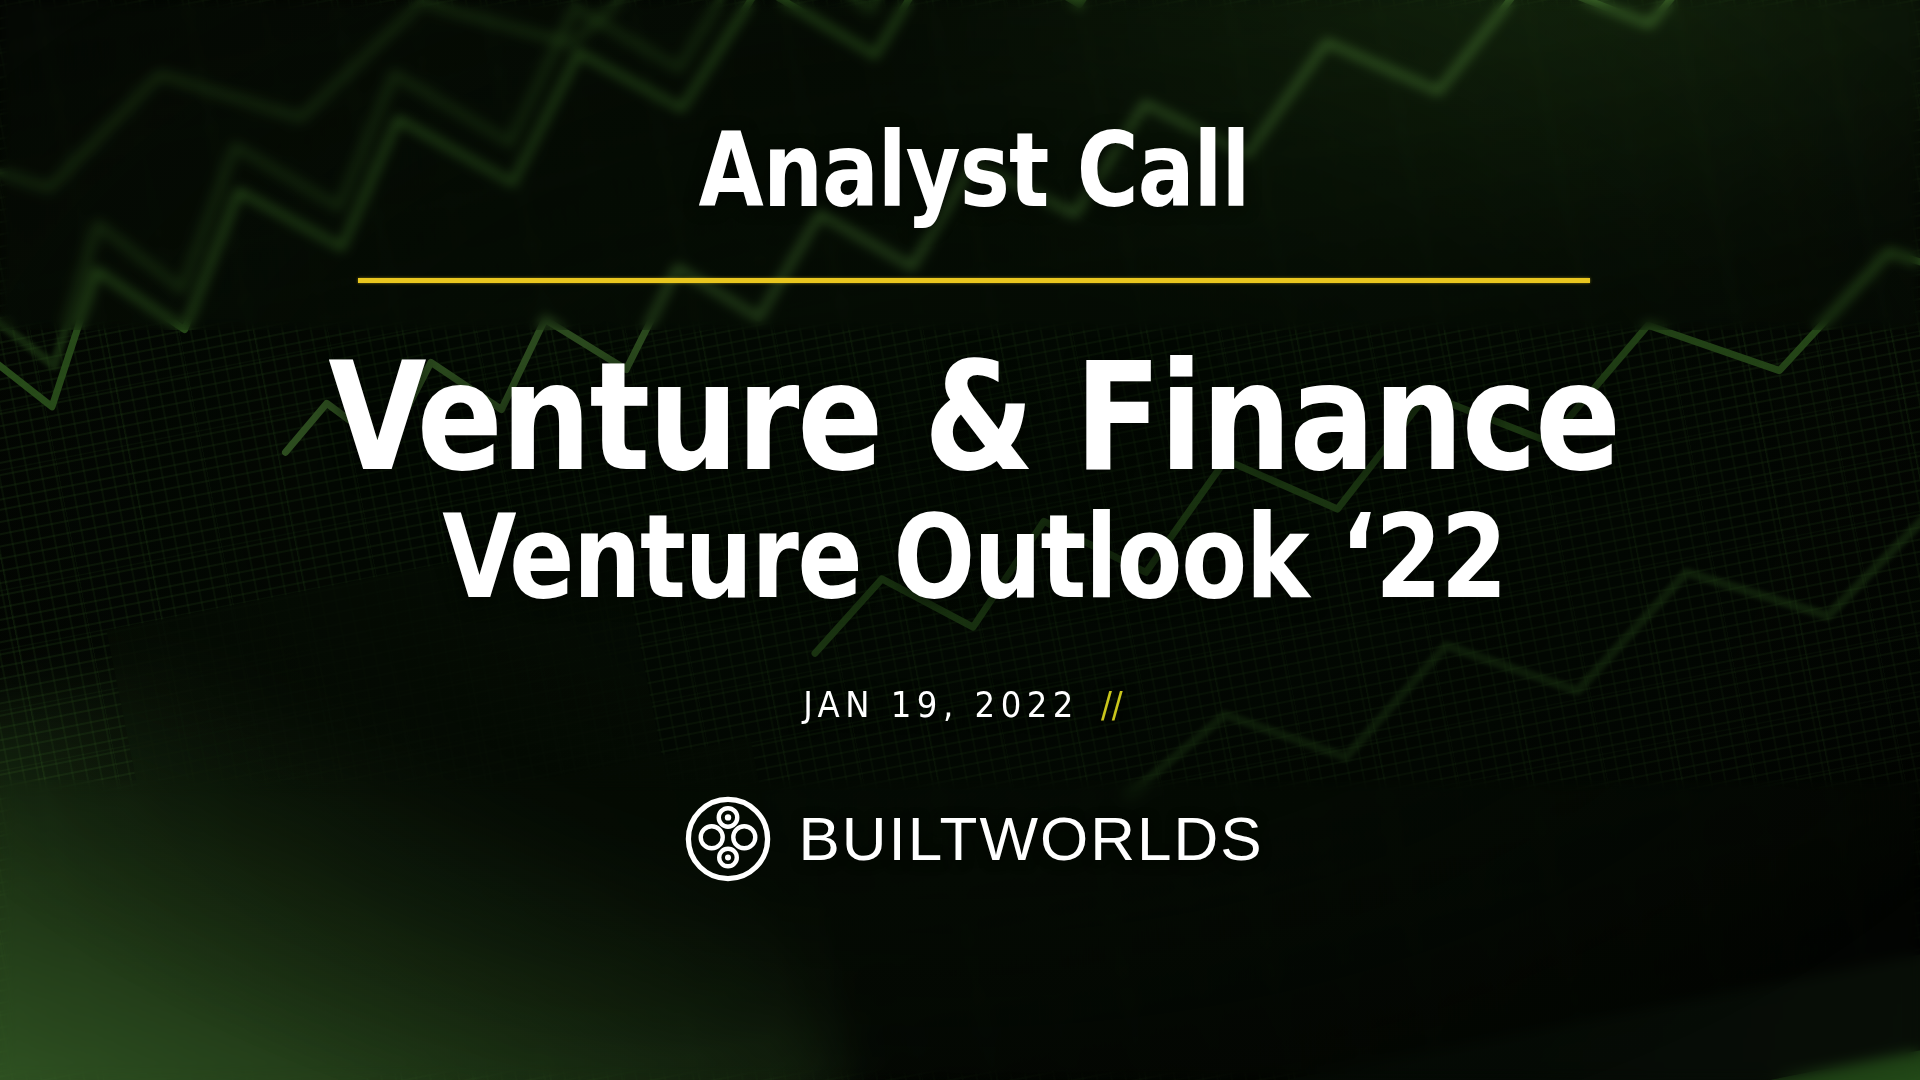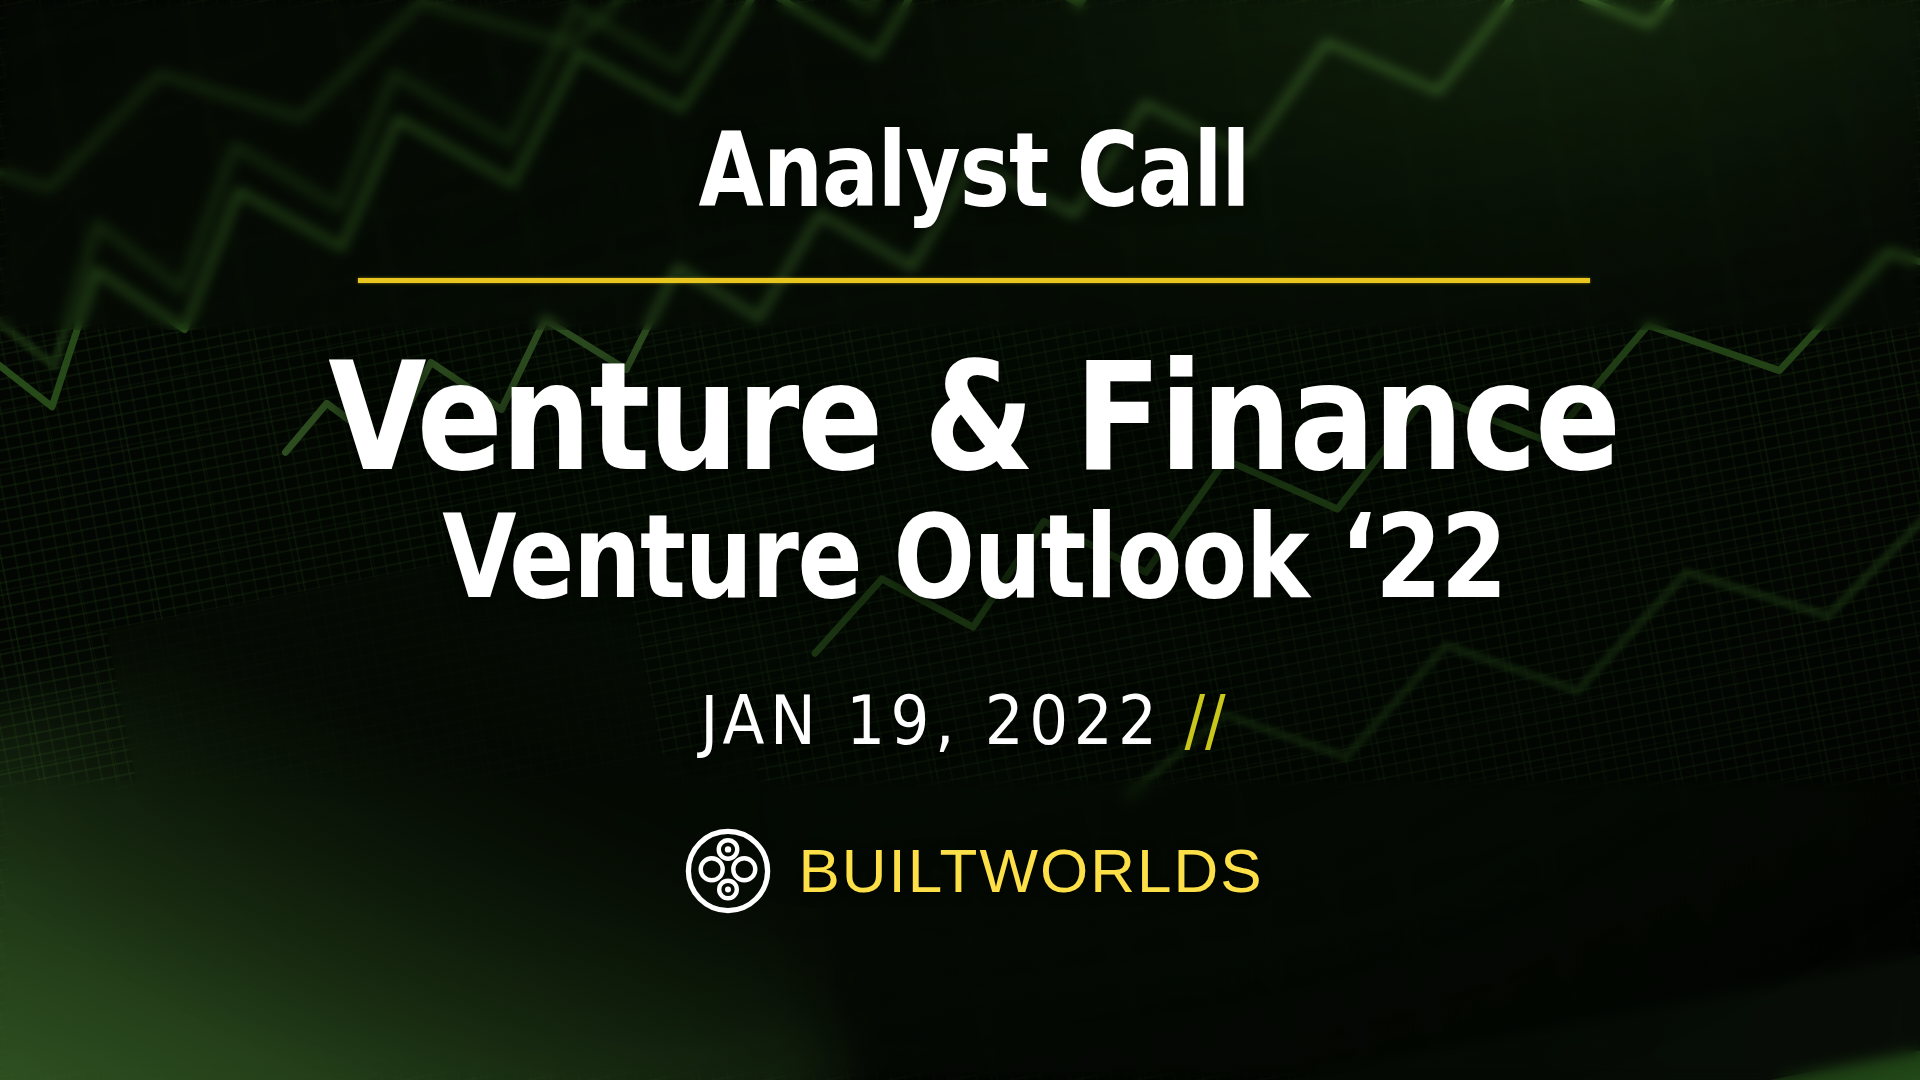--- a/index.html
+++ b/index.html
@@ -161,42 +161,42 @@
     letter-spacing:-1.5px;
     font-family:"Liberation Sans Narrow","DejaVu Sans Condensed","Liberation Sans", sans-serif;
     transform:scaleX(.92);
     text-shadow:0 3px 20px rgba(0,0,0,.6);
     white-space:nowrap;
   }
 
   .datetime {
     margin-top:72px;
     color:#ffffff;
-    font-size:68px;
+    font-size:36px;
     font-weight:400;
     letter-spacing:5.5px;
     line-height:1;
     font-family:"Liberation Sans Narrow","DejaVu Sans Condensed","Liberation Sans", sans-serif;
     text-shadow:0 2px 14px rgba(0,0,0,.6);
     white-space:nowrap;
     display:flex; align-items:center;
   }
   .datetime .sep {
     color:#c9c61c;
     margin:0 22px;
     letter-spacing:0;
   }
 
   .logo {
     margin-top:72px;
     display:flex; align-items:center; gap:26px;
   }
   .logo svg { display:block; }
   .logo-word {
-    color:#fde047;
+    color:#ffffff;
     font-size:62px;
     font-weight:400;
     letter-spacing:2px;
     line-height:1;
     font-family:"Liberation Sans","DejaVu Sans", sans-serif;
     text-shadow:0 2px 12px rgba(0,0,0,.55);
   }
 </style>
 </head>
 <body>

